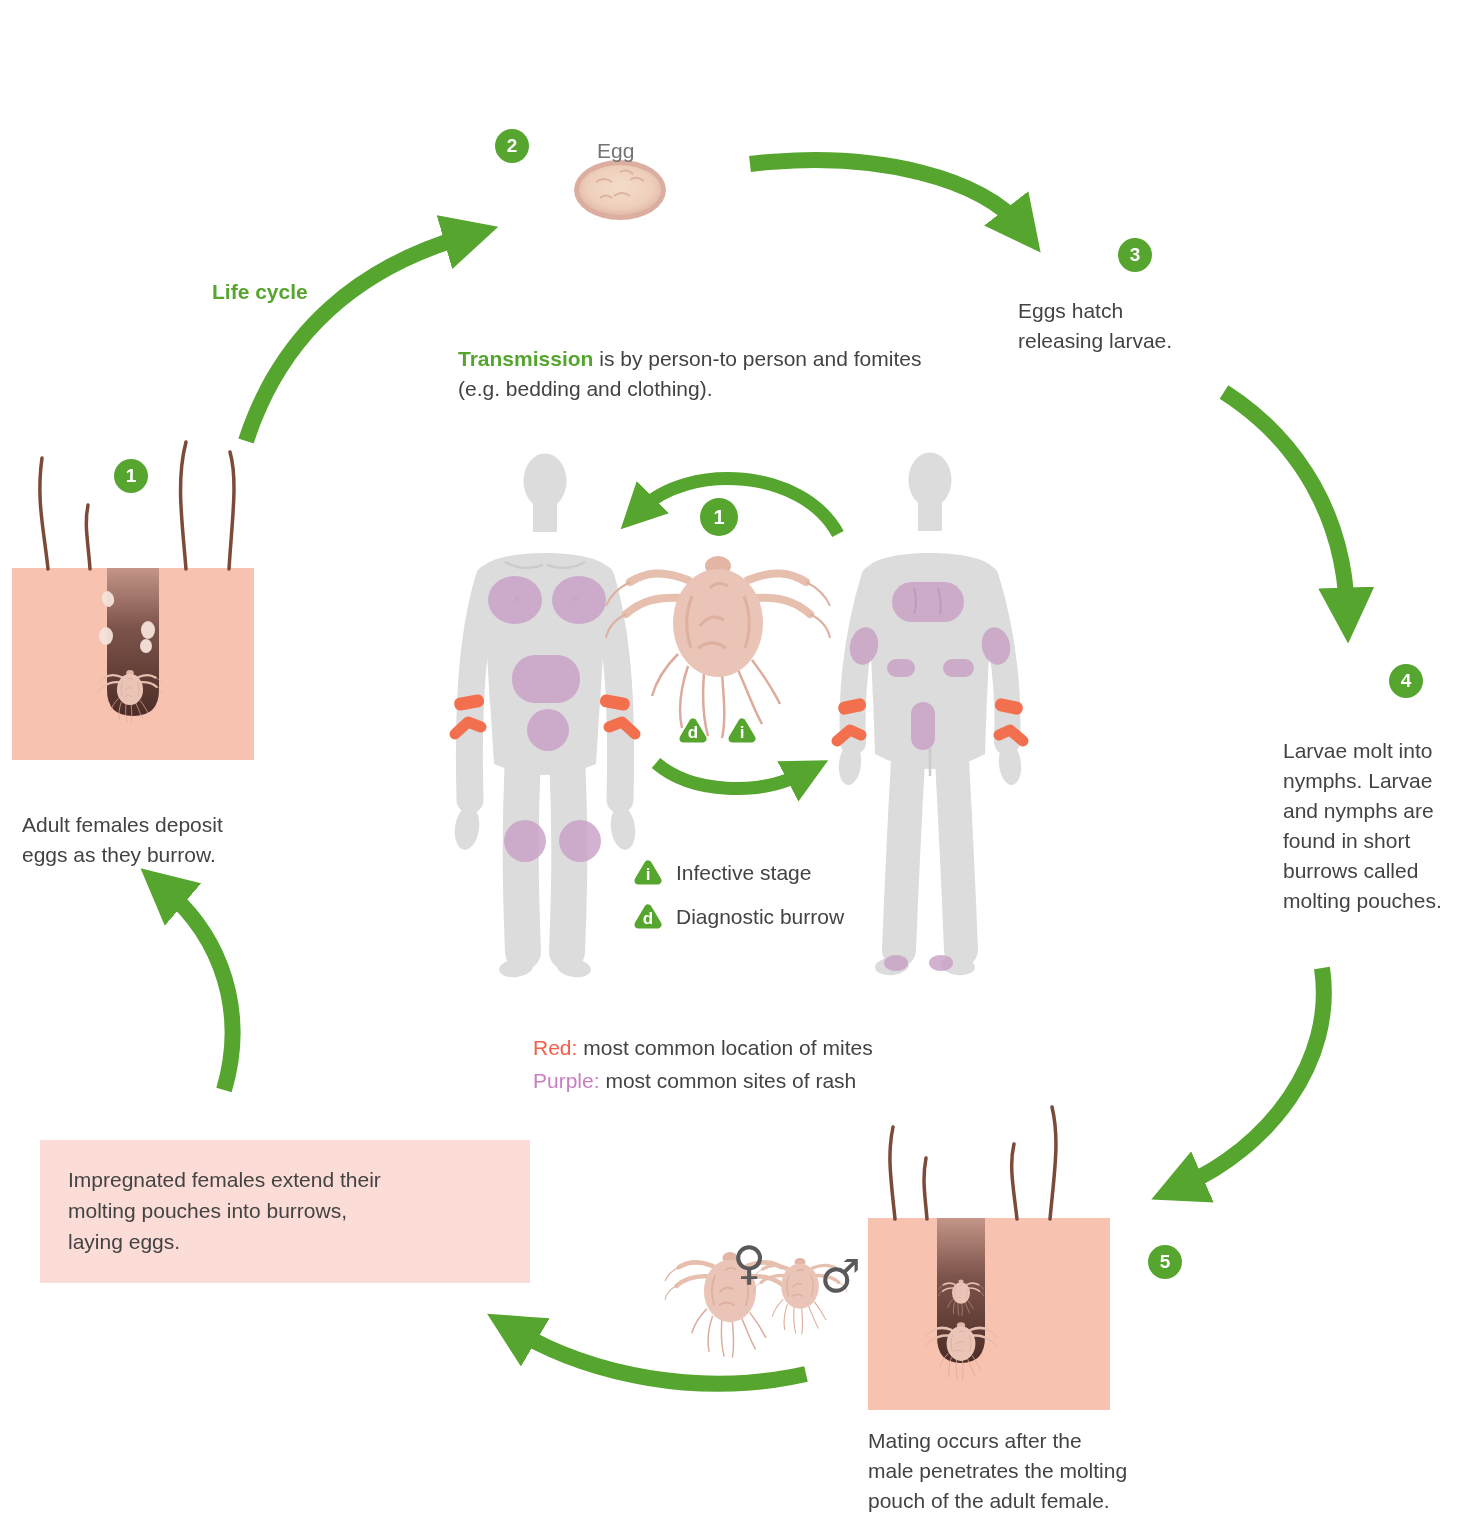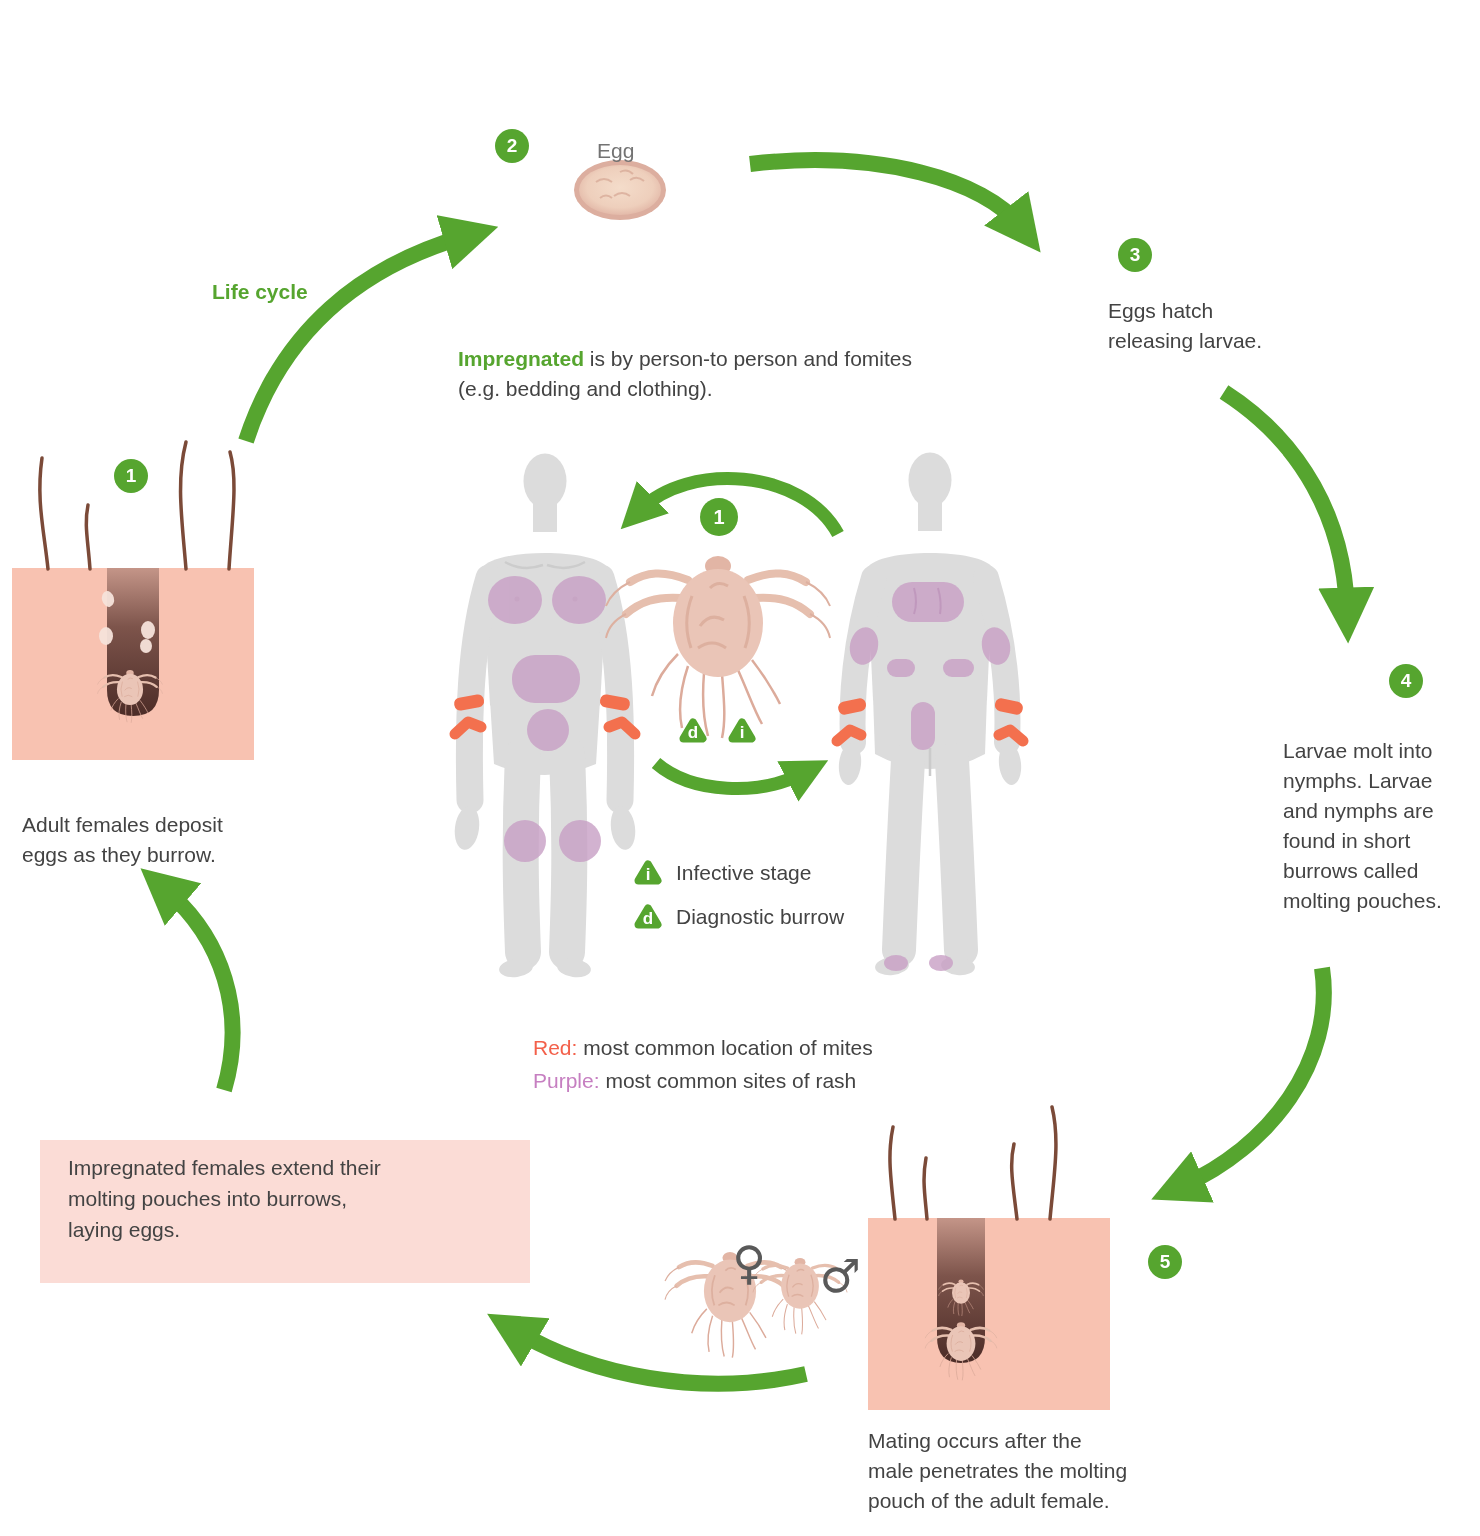--- a/index.html
+++ b/index.html
@@ -10,21 +10,21 @@
   .header .title{color:#ffffff;font-size:26px;font-weight:bold;letter-spacing:.3px;}
   svg.art{position:absolute;top:0;left:0;}
   .num{position:absolute;width:34px;height:34px;border-radius:50%;background:#56a52f;color:#fff;
        display:flex;align-items:center;justify-content:center;font-size:19px;font-weight:bold;}
   .num.big{width:38px;height:38px;font-size:20px;}
   .para{position:absolute;font-size:21px;line-height:30px;white-space:pre-line;}
   .label-green{position:absolute;font-size:21px;font-weight:bold;color:#56a52f;}
   .egg-label{position:absolute;font-size:21px;color:#737373;margin-top:13px;}
   .bold-green{color:#56a52f;font-weight:bold;}
   .pink-box{position:absolute;left:40px;top:1140px;width:490px;height:143px;background:#fbdcd6;
-            box-sizing:border-box;padding:12px 20px 0 28px;font-size:21px;line-height:31px;white-space:pre-line;}
+            box-sizing:border-box;padding:24px 20px 0 28px;font-size:21px;line-height:31px;white-space:pre-line;}
   .legend-row{position:absolute;display:flex;align-items:center;gap:9px;font-size:21px;height:34px;}
   .clr-legend{position:absolute;left:533px;top:1031px;font-size:21px;line-height:33px;}
   .red{color:#f3604a;} .purple{color:#c67fc1;text-align:right;}
 </style>
 </head>
 <body>
 
 <div class="canvas">
 
   <svg class="art" width="1480" height="1536" viewBox="0 0 1480 1536">
@@ -190,26 +190,26 @@
   <div class="num" style="left:114px;top:459px;">1</div>
   <div class="num" style="left:495px;top:129px;">2</div>
   <div class="num" style="left:1118px;top:238px;">3</div>
   <div class="num" style="left:1389px;top:664px;">4</div>
   <div class="num" style="left:1148px;top:1245px;">5</div>
   <div class="num big" style="left:700px;top:498px;">1</div>
 
   <div class="egg-label" style="left:597px;top:126px;">Egg</div>
   <div class="label-green" style="left:212px;top:280px;">Life cycle</div>
 
-  <div class="para" style="left:458px;top:344px;width:600px;"><span class="bold-green">Impregnated</span><span> is by person-to person and fomites
+  <div class="para" style="left:458px;top:344px;width:600px;"><span class="bold-green">Transmission</span><span> is by person-to person and fomites
 (e.g. bedding and clothing).</span></div>
 
   <div class="para" style="left:22px;top:810px;width:270px;">Adult females deposit
 eggs as they burrow.</div>
-  <div class="para" style="left:1108px;top:296px;width:220px;">Eggs hatch
+  <div class="para" style="left:1018px;top:296px;width:220px;">Eggs hatch
 releasing larvae.</div>
   <div class="para" style="left:1283px;top:736px;width:210px;">Larvae molt into
 nymphs. Larvae
 and nymphs are
 found in short
 burrows called
 molting pouches.</div>
   <div class="para" style="left:868px;top:1426px;width:330px;">Mating occurs after the
 male penetrates the molting
 pouch of the adult female.</div>

